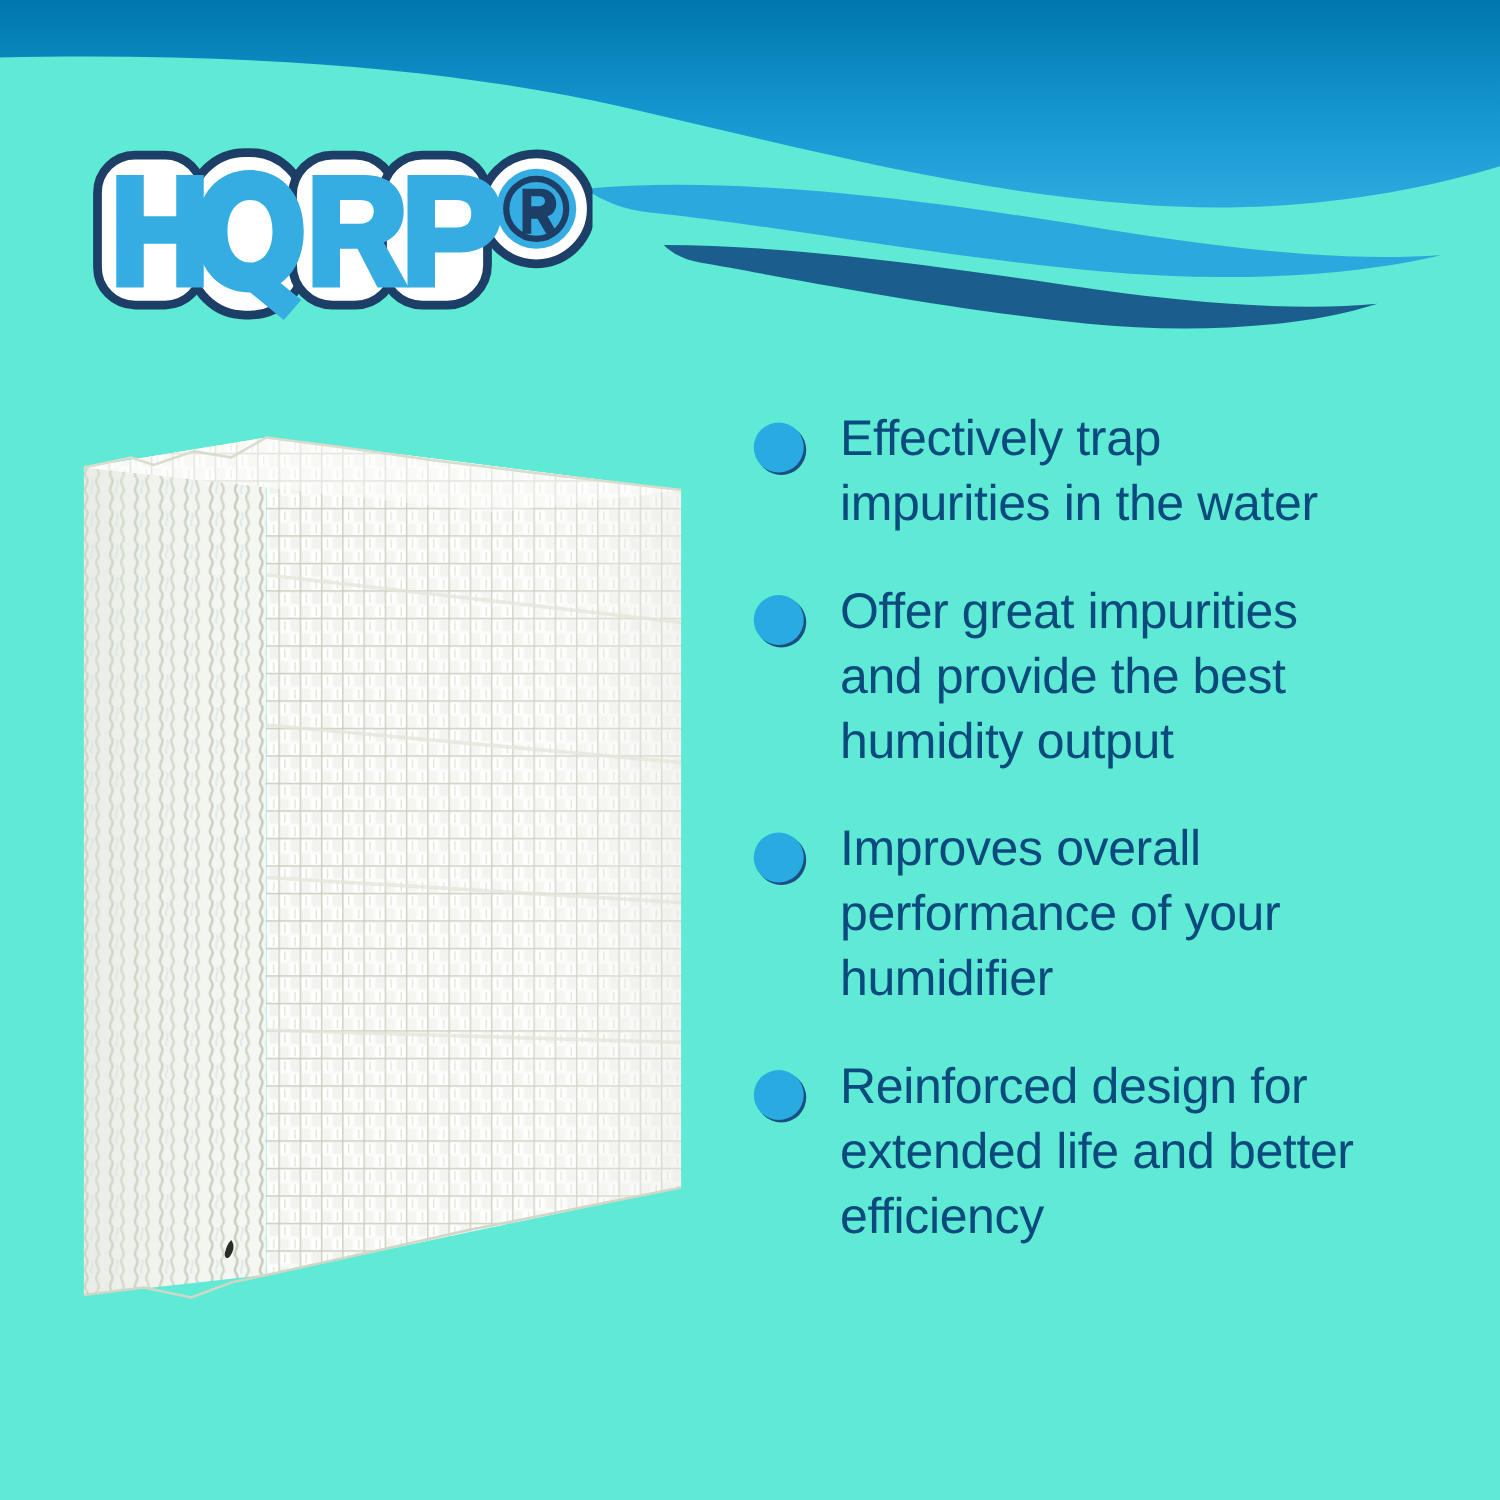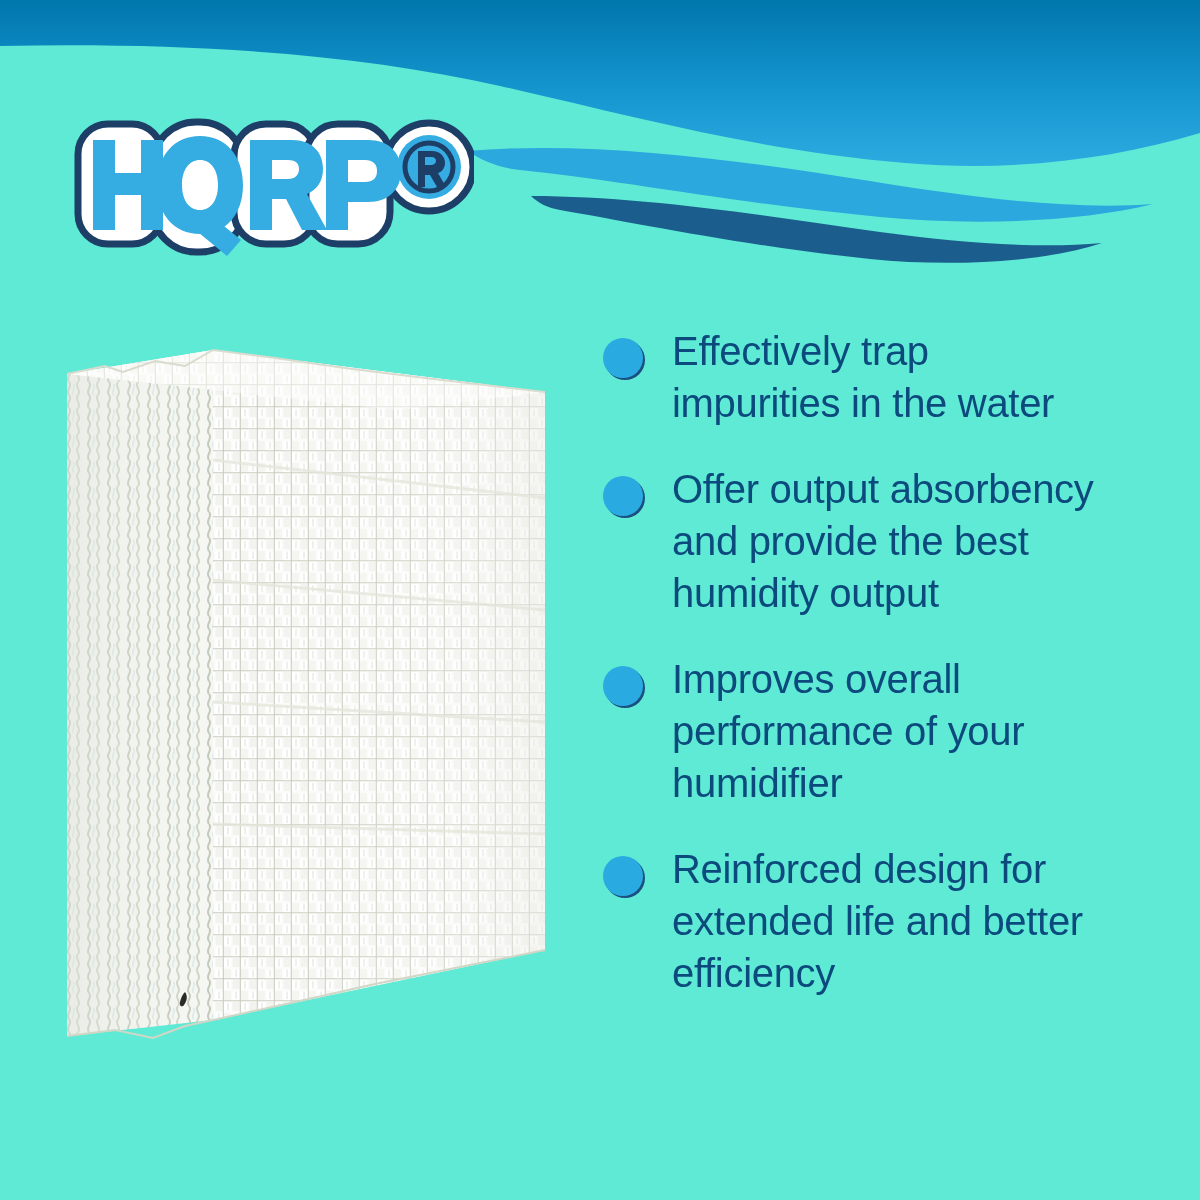--- a/index.html
+++ b/index.html
@@ -253,21 +253,21 @@
 impurities in the water</span>
     </li>
 
     <li class="feature-item">
       <span class="feature-bullet">
         <svg viewBox="0 0 44 44" xmlns="http://www.w3.org/2000/svg">
           <circle cx="23" cy="23" r="20" fill="#1b4f82"></circle>
           <circle cx="21" cy="21" r="20" fill="#29abe2"></circle>
         </svg>
       </span>
-      <span class="feature-text">Offer output absorbency
+      <span class="feature-text">Offer great impurities
 and provide the best
 humidity output</span>
     </li>
 
     <li class="feature-item">
       <span class="feature-bullet">
         <svg viewBox="0 0 44 44" xmlns="http://www.w3.org/2000/svg">
           <circle cx="23" cy="23" r="20" fill="#1b4f82"></circle>
           <circle cx="21" cy="21" r="20" fill="#29abe2"></circle>
         </svg>

